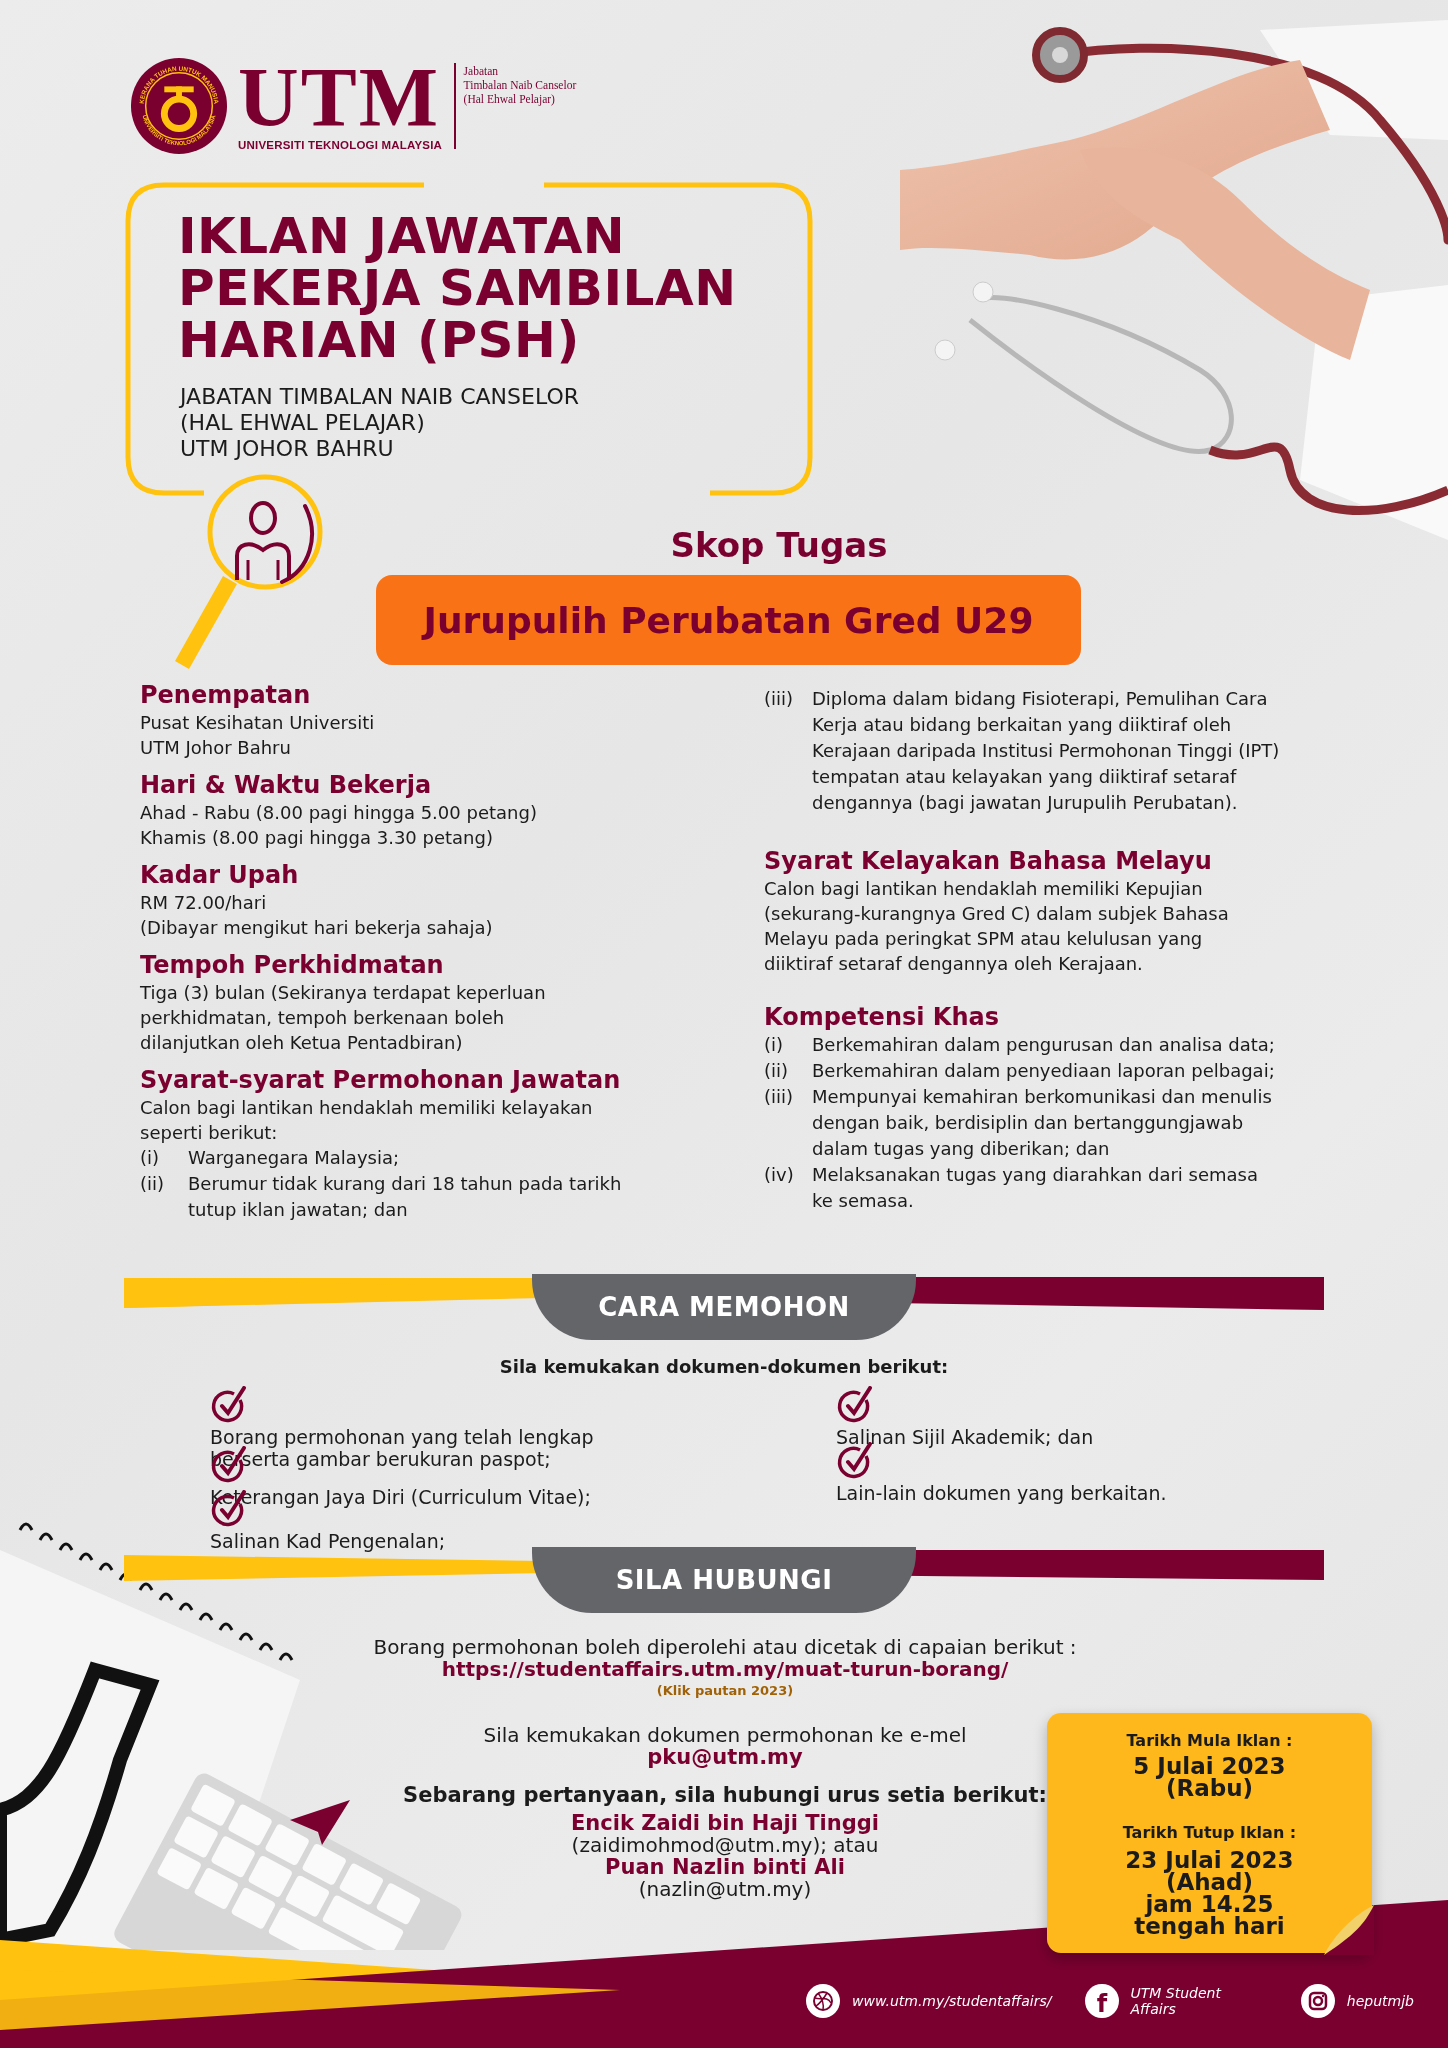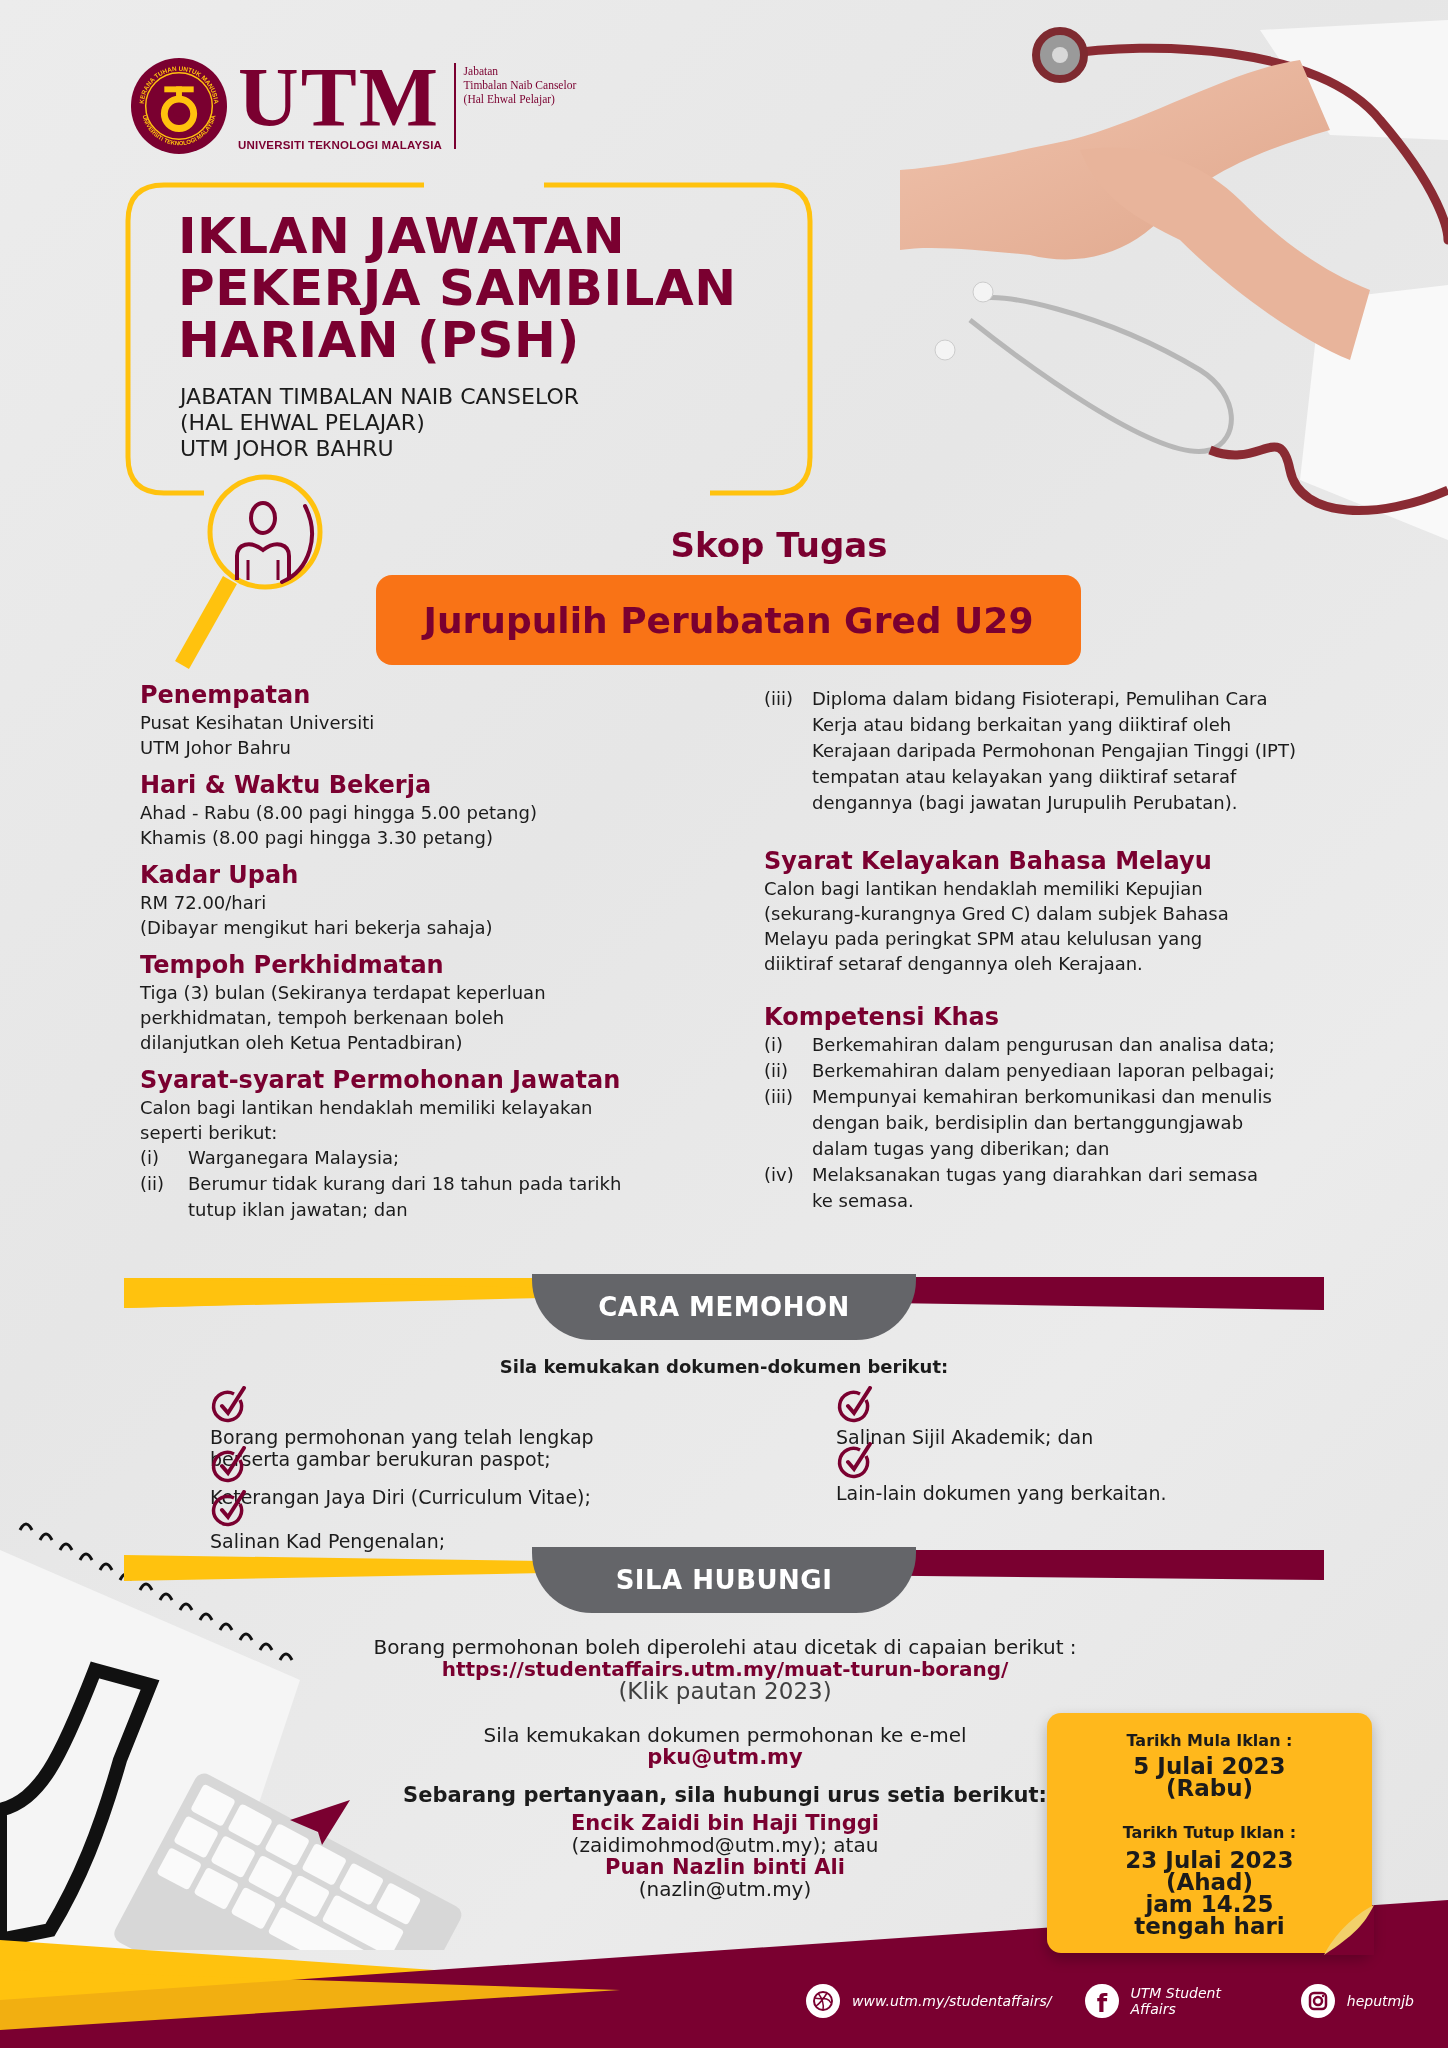--- a/index.html
+++ b/index.html
@@ -55,21 +55,21 @@
   
   .docs-intro { left: 0; width: 1448px; top: 1356px; text-align: center; font-family: "DejaVu Sans", sans-serif; font-size: 18px; font-weight: bold; color: #1b1b1b; }
   .doc-item { display: flex; align-items: flex-start; font-family: "DejaVu Sans", sans-serif; font-size: 19px; line-height: 22px; color: #1b1b1b; flex-direction: column; }
   .doc-item svg { flex: none; width: 40px; height: 40px; margin-right: 22px; margin-top: -6px; }
   .doc-item .t { white-space: pre-line; }
 
   
   .contact { left: 300px; width: 850px; text-align: center; font-family: "DejaVu Sans", sans-serif; }
   .c-plain { font-size: 20px; line-height: 22px; color: #1b1b1b; }
   .c-link { font-size: 20px; line-height: 22px; color: #7a0030; font-weight: bold; }
-  .c-bold { font-size: 23px; line-height: 22px; color: #404040; font-weight: normal; }
+  .c-bold { font-size: 13px; line-height: 22px; color: #a16207; font-weight: bold; }
   .c-name { font-size: 21px; line-height: 22px; color: #7a0030; font-weight: bold; }
   .c-q { font-size: 21px; line-height: 26px; color: #1b1b1b; font-weight: bold; }
 
   
   .datebox { left: 1047px; top: 1713px; width: 325px; height: 240px; background: #ffb81c; border-radius: 14px; box-shadow: 0 6px 14px rgba(0,0,0,0.25); text-align: center; font-family: "DejaVu Sans", sans-serif; color: #1b1b1b; padding-top: 18px; }
   .d-lbl { font-weight: bold; font-size: 16px; line-height: 20px; }
   .d-val { font-weight: bold; font-size: 23px; line-height: 22px; }
   .curl { position: absolute; right: -2px; bottom: -2px; width: 50px; height: 50px; }
 
   
@@ -189,21 +189,21 @@
 tutup iklan jawatan; dan</span>
     </div>
   </div>
 </div>
 
 <div class="abs col col-right">
   <div class="li" style="margin-bottom:30px">
     <span class="num">(iii)</span>
     <span class="txt">Diploma dalam bidang Fisioterapi, Pemulihan Cara
 Kerja atau bidang berkaitan yang diiktiraf oleh
-Kerajaan daripada Permohonan Pengajian Tinggi (IPT)
+Kerajaan daripada Institusi Permohonan Tinggi (IPT)
 tempatan atau kelayakan yang diiktiraf setaraf
 dengannya (bagi jawatan Jurupulih Perubatan).</span>
   </div>
   <div class="sec" style="margin-bottom:26px">
     <div class="sec-h">Syarat Kelayakan Bahasa Melayu</div>
     <div class="sec-p">Calon bagi lantikan hendaklah memiliki Kepujian
 (sekurang-kurangnya Gred C) dalam subjek Bahasa
 Melayu pada peringkat SPM atau kelulusan yang
 diiktiraf setaraf dengannya oleh Kerajaan.</div>
   </div>

